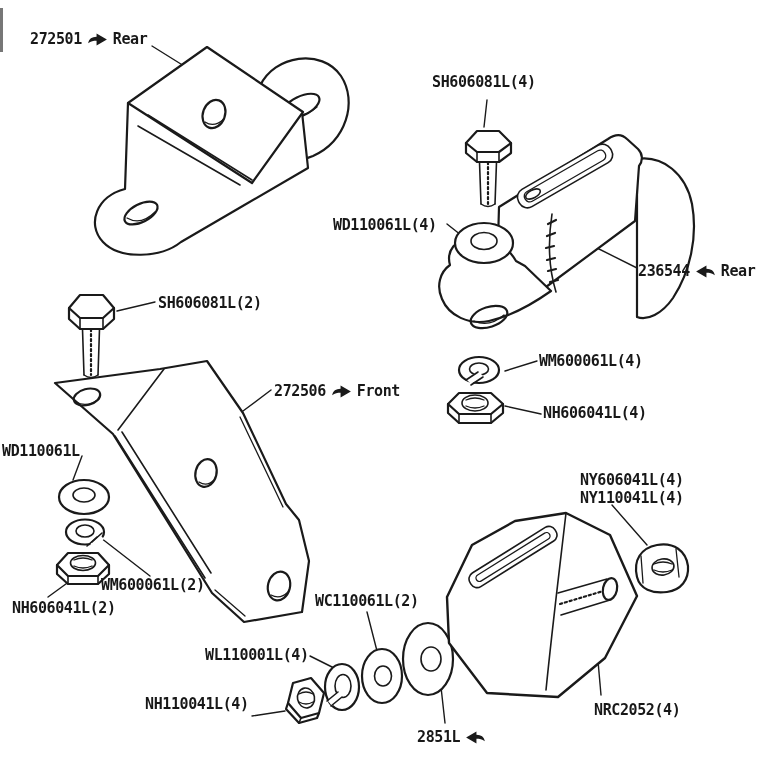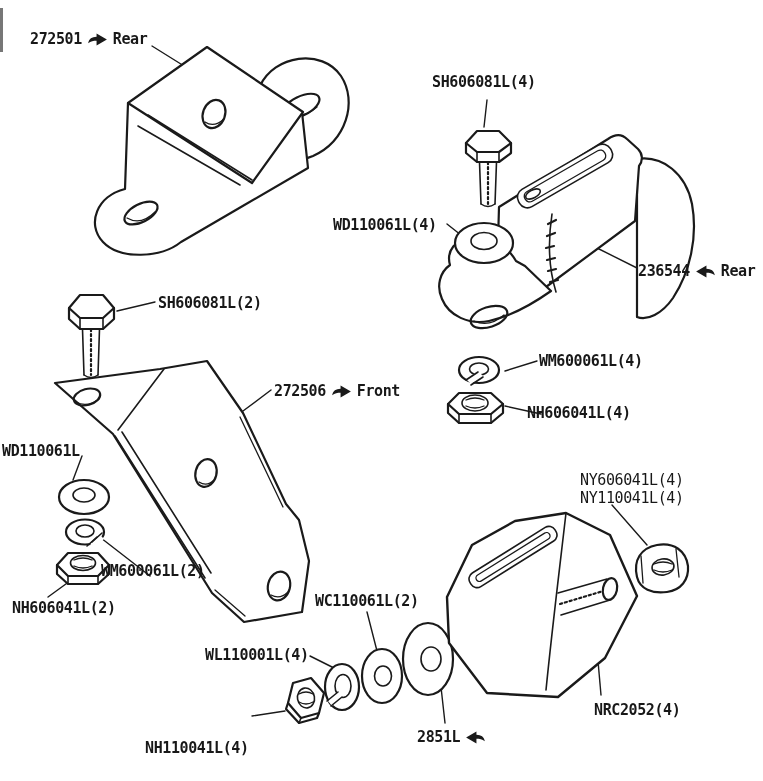--- a/index.html
+++ b/index.html
@@ -10,21 +10,21 @@
       fill:none;stroke:#1a1a1a;stroke-width:2.2;stroke-linecap:round;stroke-linejoin:round;}
   .art .fw{fill:#ffffff;}
   .art .thin{stroke-width:1.3;}
   .art .detail{stroke-width:1.6;}
   .art .leader{stroke-width:1.4;}
   .art .gap{fill:#ffffff;stroke:none;}
   .label{position:absolute;display:flex;align-items:center;gap:5px;
          font-weight:bold;font-size:15px;line-height:16px;color:#181818;
          white-space:nowrap;letter-spacing:-0.4px;}
   .label svg{display:block;}
-  .stack{position:absolute;font-weight:normal;font-size:15px;line-height:18px;
+  .stack{position:absolute;font-weight:bold;font-size:15px;line-height:18px;
          color:#181818;white-space:nowrap;letter-spacing:-0.4px;}
 </style>
 </head>
 <body>
 
 <div id="stage">
 
 <svg class="art" width="763" height="781" viewBox="0 0 763 781">
 
   <rect x="0" y="8" width="3" height="44" class="gap" style="fill:#777"></rect>
@@ -248,62 +248,62 @@
       <path fill="#1a1a1a" d="M21,8 L10,1.5 L10,5 C5,5.2 2,7 1,12 C4,9.8 6.5,9.3 10,9.3 L10,14.5 Z"></path>
     </g>
   </svg>
   <span>Rear</span>
 </div>
 
 <div class="label" style="left:539px;top:353px">
   <span>WM600061L(4)</span>
 </div>
 
-<div class="label" style="left:527px;top:405px">
+<div class="label" style="left:543px;top:405px">
   <span>NH606041L(4)</span>
 </div>
 
 <div class="label" style="left:158px;top:295px">
   <span>SH606081L(2)</span>
 </div>
 
 <div class="label" style="left:274px;top:383px">
   <span>272506</span>
   <svg width="21" height="15" viewBox="0 0 22 16">
     <path fill="#1a1a1a" d="M21,8 L10,1.5 L10,5 C5,5.2 2,7 1,12 C4,9.8 6.5,9.3 10,9.3 L10,14.5 Z"></path>
   </svg>
   <span>Front</span>
 </div>
 
 <div class="label" style="left:2px;top:443px">
   <span>WD110061L</span>
 </div>
 
-<div class="label" style="left:101px;top:563px">
+<div class="label" style="left:101px;top:577px">
   <span>WM600061L(2)</span>
 </div>
 
 <div class="label" style="left:12px;top:600px">
   <span>NH606041L(2)</span>
 </div>
 
 <div class="stack" style="left:580px;top:471px">
   <div>NY606041L(4)</div>
   <div>NY110041L(4)</div>
 </div>
 
 <div class="label" style="left:315px;top:593px">
   <span>WC110061L(2)</span>
 </div>
 
 <div class="label" style="left:205px;top:647px">
   <span>WL110001L(4)</span>
 </div>
 
-<div class="label" style="left:145px;top:740px">
+<div class="label" style="left:145px;top:696px">
   <span>NH110041L(4)</span>
 </div>
 
 <div class="label" style="left:594px;top:702px">
   <span>NRC2052(4)</span>
 </div>
 
 <div class="label" style="left:417px;top:729px">
   <span>2851L</span>
   <svg width="21" height="15" viewBox="0 0 22 16">

